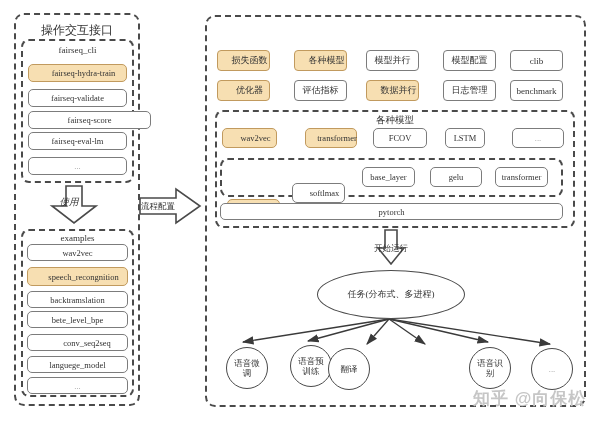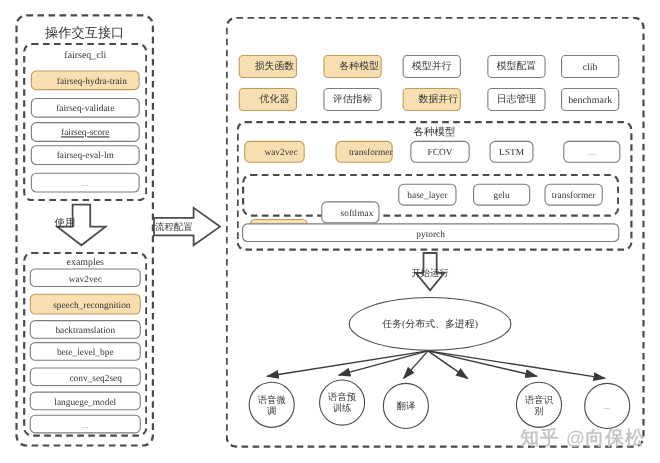--- a/index.html
+++ b/index.html
@@ -70,25 +70,25 @@
     <line x1="389" y1="319" x2="550" y2="344" stroke="#3a3a3a" stroke-width="1.3" marker-end="url(#ah)"></line>
   </svg>
 
   <div class="dashed" style="left:14px;top:13px;width:126px;height:393px;"></div>
   <div class="glabel" style="left:14px;top:22px;width:126px;font-size:12px;">操作交互接口</div>
 
   <div class="dashed" style="left:21px;top:39px;width:113px;height:144px;border-radius:8px;"></div>
   <div class="glabel" style="left:21px;top:45px;width:113px;font-size:9px;">fairseq_cli</div>
   <div class="box hl" style="left:28px;top:64px;width:99px;height:18px;">fairseq-hydra-train</div>
   <div class="box" style="left:28px;top:89px;width:99px;height:18px;">fairseq-validate</div>
-  <div class="box" style="left:28px;top:111px;width:99px;height:18px;text-decoration:underline;">fairseq-score</div>
+  <div class="box" style="left:28px;top:111px;width:123px;height:18px;">fairseq-score</div>
   <div class="box" style="left:28px;top:132px;width:99px;height:18px;">fairseq-eval-lm</div>
   <div class="box dim" style="left:28px;top:157px;width:99px;height:18px;">...</div>
 
-  <div class="arrow-label" style="left:35px;top:196px;width:48px;font-size:9.5px;">使用</div>
+  <div class="arrow-label" style="left:45px;top:196px;width:48px;font-size:9.5px;font-style:italic;">使用</div>
 
   <div class="dashed" style="left:21px;top:229px;width:113px;height:168px;border-radius:8px;"></div>
   <div class="glabel" style="left:21px;top:233px;width:113px;font-size:9px;">examples</div>
   <div class="box" style="left:27px;top:244px;width:101px;height:17px;">wav2vec</div>
   <div class="box hl" style="left:27px;top:267px;width:101px;height:19px;">speech_recongnition</div>
   <div class="box" style="left:27px;top:291px;width:101px;height:17px;">backtramslation</div>
   <div class="box" style="left:27px;top:311px;width:101px;height:17px;">bete_level_bpe</div>
   <div class="box" style="left:27px;top:334px;width:101px;height:17px;padding-left:19px;">conv_seq2seq</div>
   <div class="box" style="left:27px;top:356px;width:101px;height:17px;">languege_model</div>
   <div class="box dim" style="left:27px;top:377px;width:101px;height:17px;">...</div>
@@ -125,19 +125,19 @@
   <div class="box" style="left:495px;top:167px;width:53px;height:20px;">transformer</div>
 
   <div class="box" style="left:220px;top:203px;width:343px;height:17px;border-radius:5px;">pytorch</div>
 
   <div class="arrow-label" style="left:362px;top:243px;width:58px;font-size:8.5px;">开始运行</div>
 
   <div class="ellipse">任务(分布式、多进程)</div>
 
   <div class="circle hl" style="left:226px;top:347px;">语音微调</div>
   <div class="circle hl" style="left:290px;top:345px;">语音预训练</div>
-  <div class="circle" style="left:348px;top:348px;">翻译</div>
+  <div class="circle" style="left:328px;top:348px;">翻译</div>
   <div class="circle" style="left:469px;top:347px;">语音识别</div>
   <div class="circle dim" style="left:531px;top:348px;">...</div>
 
   <div class="watermark">知乎 @向保松</div>
 
 </div>
 
 </body></html>

